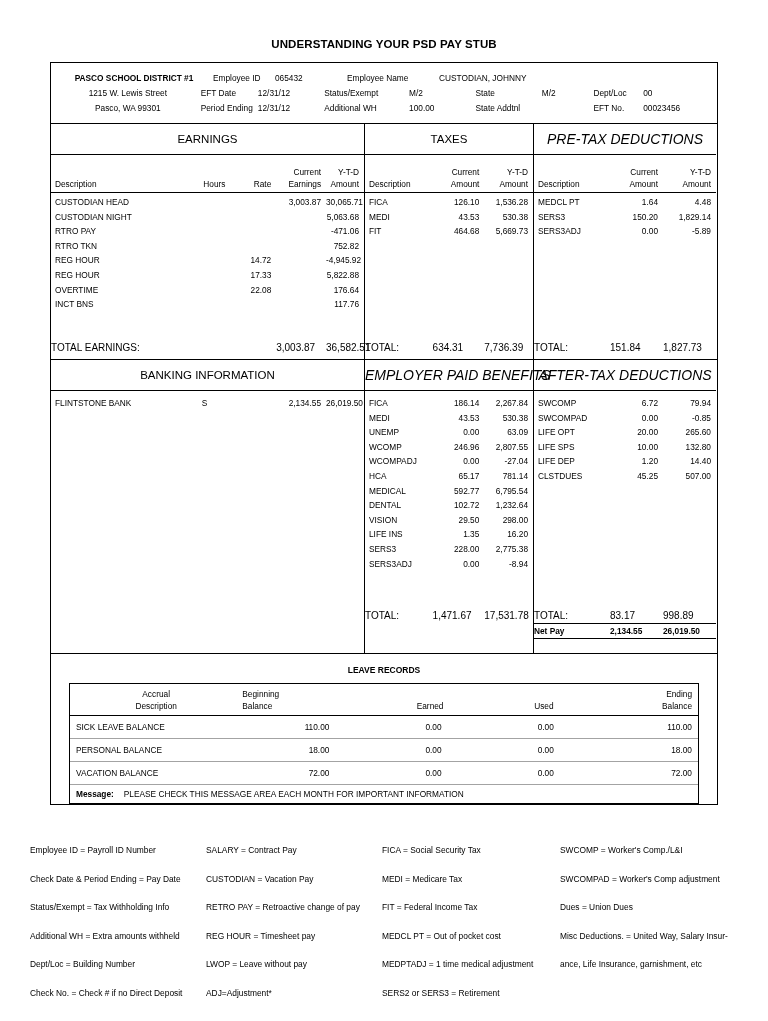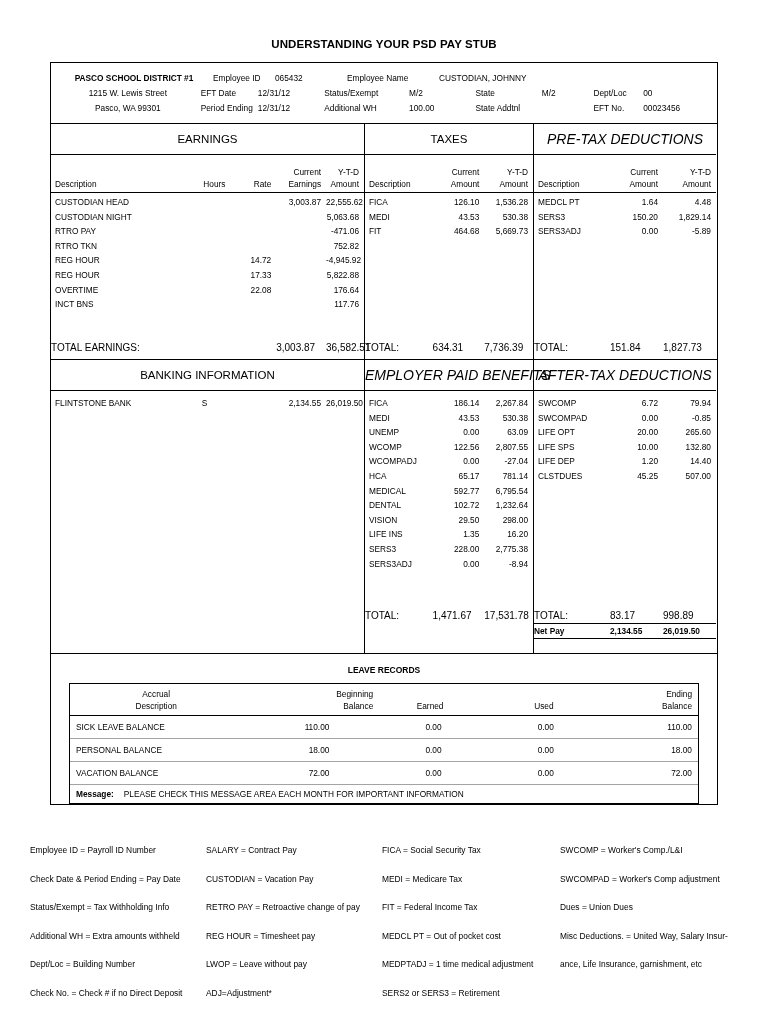--- a/index.html
+++ b/index.html
@@ -173,21 +173,21 @@
   .lv-head .lh { white-space: pre-line; }
   .lv-row {
     display: flex;
     font-size: 8.3px;
     line-height: 22px;
     border-bottom: 1px solid #a3a3a3;
     white-space: nowrap;
   }
   .lv-c1 { width: 200px; text-align: center; }
   .lv-c1.left { text-align: left; padding-left: 6px; }
-  .lv-c2 { width: 152px; text-align: right; }
+  .lv-c2 { width: 152px; text-align: left; }
   .lv-c2.r { text-align: right; padding-right: 48px; }
   .lv-c3 { width: 132px; text-align: center; }
   .lv-c4 { width: 132px; text-align: center; }
   .lv-c5 { width: 112px; text-align: right; padding-right: 6px; }
 
   .msg-row {
     display: flex;
     font-size: 8.3px;
     line-height: 18px;
     padding-left: 6px;
@@ -263,21 +263,21 @@
 Earnings</span>
           <span class="th th-num e-ytd">Y-T-D
 Amount</span>
         </div>
         <div class="body-area">
           <div class="trow">
             <span class="cell-desc e-desc">CUSTODIAN HEAD</span>
             <span class="cell-num e-hours"></span>
             <span class="cell-num e-rate"></span>
             <span class="cell-num e-cur">3,003.87</span>
-            <span class="cell-num e-ytd">22,555.62</span>
+            <span class="cell-num e-ytd">30,065.71</span>
           </div>
           <div class="trow">
             <span class="cell-desc e-desc">CUSTODIAN NIGHT</span>
             <span class="cell-num e-hours"></span>
             <span class="cell-num e-rate"></span>
             <span class="cell-num e-cur"></span>
             <span class="cell-num e-ytd">5,063.68</span>
           </div>
           <div class="trow">
             <span class="cell-desc e-desc">RTRO PAY</span>
@@ -432,21 +432,21 @@
             <span class="cell-num b-cur">43.53</span>
             <span class="cell-num b-ytd">530.38</span>
           </div>
           <div class="trow">
             <span class="cell-desc b-desc">UNEMP</span>
             <span class="cell-num b-cur">0.00</span>
             <span class="cell-num b-ytd">63.09</span>
           </div>
           <div class="trow">
             <span class="cell-desc b-desc">WCOMP</span>
-            <span class="cell-num b-cur">122.56</span>
+            <span class="cell-num b-cur">246.96</span>
             <span class="cell-num b-ytd">2,807.55</span>
           </div>
           <div class="trow">
             <span class="cell-desc b-desc">WCOMPADJ</span>
             <span class="cell-num b-cur">0.00</span>
             <span class="cell-num b-ytd">-27.04</span>
           </div>
           <div class="trow">
             <span class="cell-desc b-desc">HCA</span>
             <span class="cell-num b-cur">65.17</span>

